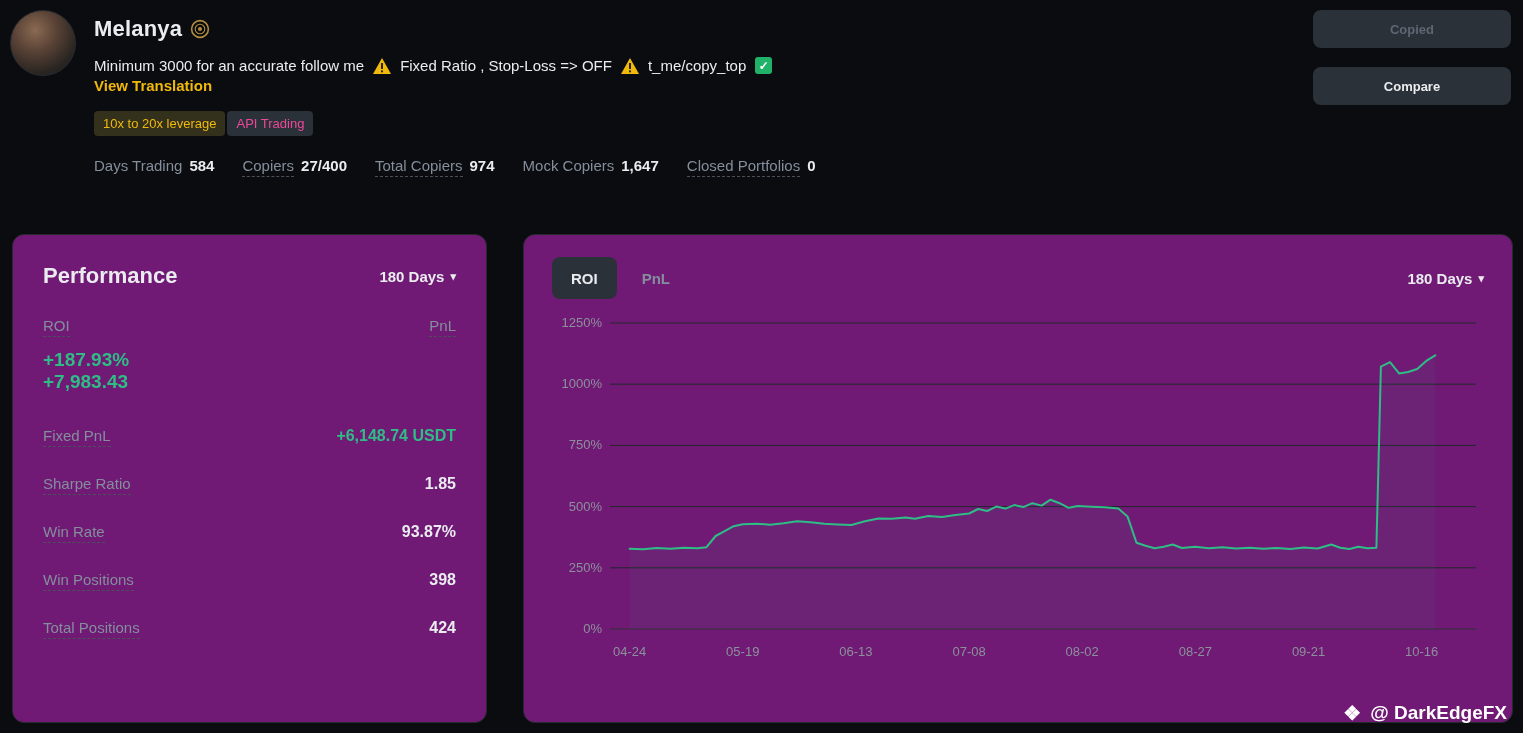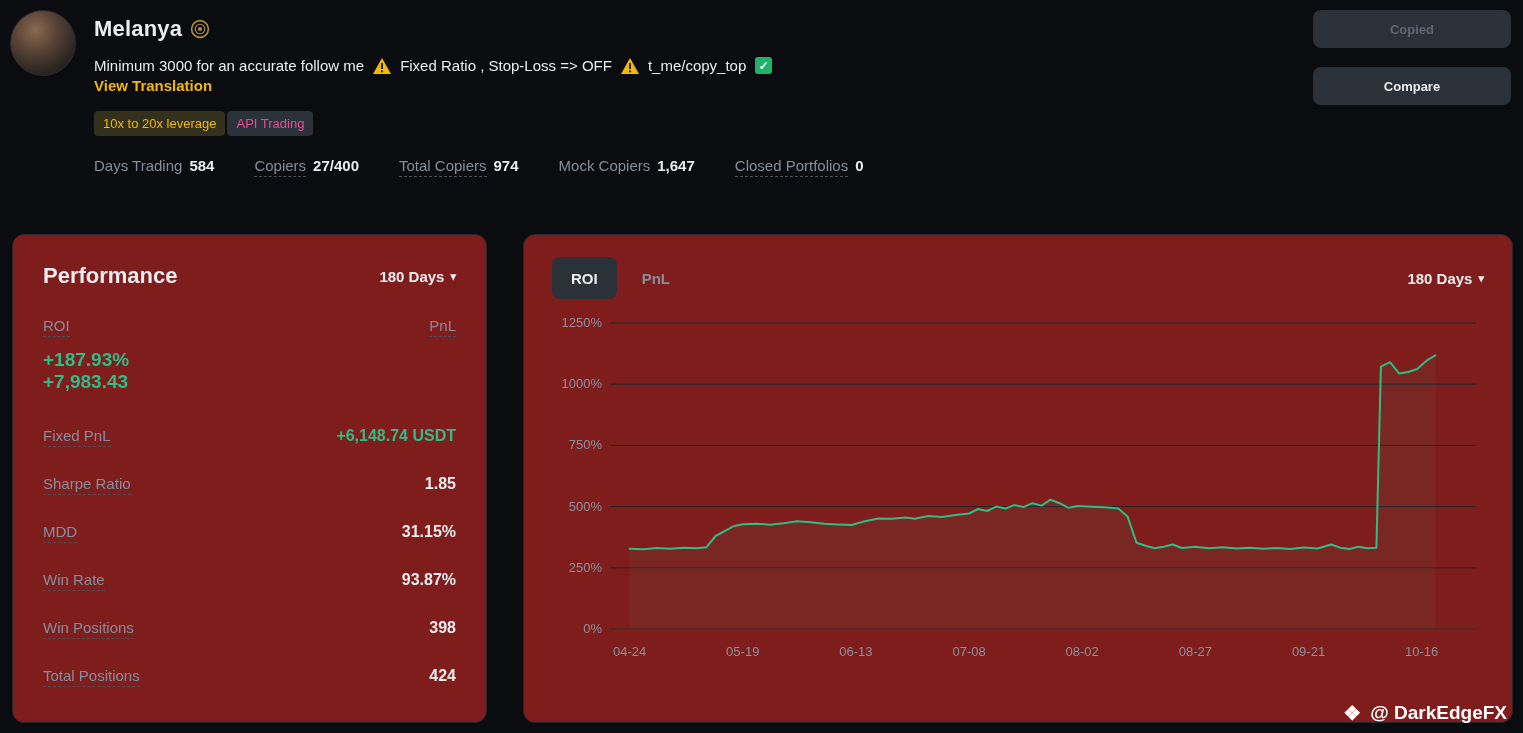--- a/index.html
+++ b/index.html
@@ -28,38 +28,38 @@
   .warn-icon, .check-icon { display:inline-flex; }
   .check-icon {
     width:17px; height:17px; background:#21b26a; border-radius:3px;
     color:#fff; font-size:12px; font-weight:bold;
     align-items:center; justify-content:center;
   }
   .view-translation { margin-top:3px; color:#f0b90b; font-weight:bold; font-size:15px; cursor:pointer; width:max-content; }
   .tags { margin-top:17px; display:flex; gap:2px; }
   .tag { font-size:13px; padding:5px 9px; border-radius:4px; background:#2b3139; color:#ec4899; }
   .tag-gold { background:#33301c; color:#f0b90b; }
-  .stats { margin-top:21px; display:flex; gap:40px; font-size:15px; align-items:baseline; }
+  .stats { margin-top:21px; display:flex; gap:28px; font-size:15px; align-items:baseline; }
   .stat { display:flex; gap:7px; align-items:baseline; }
   .stat-label { color:#848e9c; }
   .dashed { border-bottom:1px dashed #4a505a; padding-bottom:2px; }
   .stat-value { font-weight:bold; color:#eaecef; font-size:15px; }
   
   .actions { display:flex; flex-direction:column; }
   .btn {
     width:198px; height:38px; border-radius:8px; border:none;
     background:#2b3139; font-size:13px; font-weight:bold; cursor:pointer;
     font-family:"Liberation Sans", sans-serif;
   }
   .btn-copied { color:#5e6673; cursor:default; }
   .btn-compare { color:#eaecef; margin-top:19px; }
   
   .cards { position:absolute; top:234px; left:12px; right:12px; display:flex; gap:36px; }
   .card {
-    background:#7f1d1d; border:1px solid #26282e; border-radius:12px;
+    background:#701a75; border:1px solid #26282e; border-radius:12px;
     height:489px;
   }
   .perf-card { width:475px; padding:28px 30px; flex:0 0 auto; }
   .chart-card { flex:1; padding:22px 28px; }
   .perf-head { display:flex; justify-content:space-between; align-items:center; }
   .perf-title { font-size:22px; font-weight:bold; margin:0; }
   .range { font-size:15px; font-weight:bold; display:flex; gap:6px; align-items:center; cursor:pointer; color:#eaecef; }
   .caret { font-size:11px; color:#eaecef; }
   .roi-pnl-labels { display:flex; justify-content:space-between; margin-top:28px; color:#848e9c; font-size:15px; }
   .roi-pnl-values { display:flex; justify-content:space-between; margin-top:12px; font-size:19px; font-weight:bold; color:#2ebd85;flex-direction:column; }
@@ -177,24 +177,20 @@
       <span class="green">+7,983.43</span>
     </div>
     <div class="perf-rows">
       <div class="perf-row">
         <span class="stat-label dashed">Fixed PnL</span>
         <span class="perf-value green">+6,148.74 USDT</span>
       </div>
       <div class="perf-row">
         <span class="stat-label dashed">Sharpe Ratio</span>
         <span class="perf-value">1.85</span>
-      </div>
-      <div class="perf-row">
-        <span class="stat-label dashed">MDD</span>
-        <span class="perf-value">31.15%</span>
       </div>
       <div class="perf-row">
         <span class="stat-label dashed">Win Rate</span>
         <span class="perf-value">93.87%</span>
       </div>
       <div class="perf-row">
         <span class="stat-label dashed">Win Positions</span>
         <span class="perf-value">398</span>
       </div>
       <div class="perf-row">

